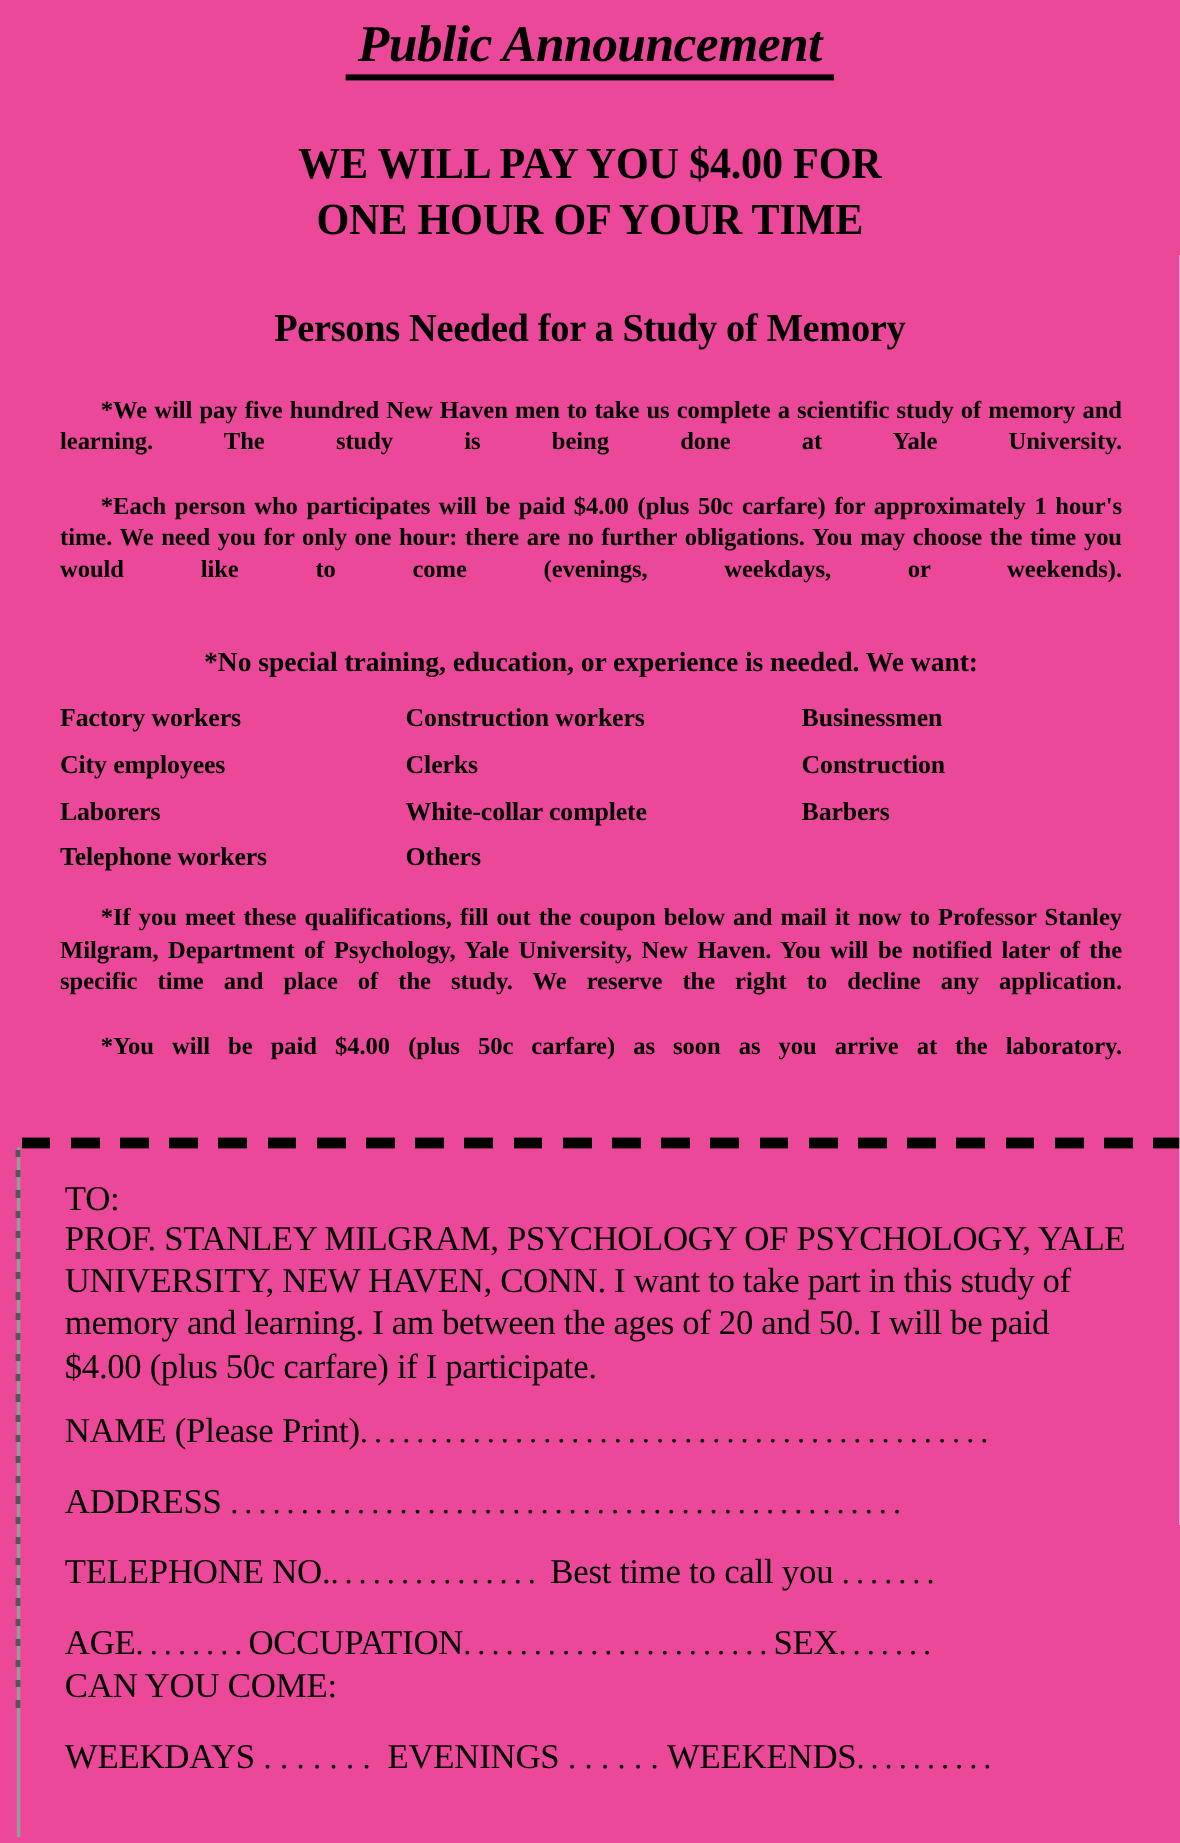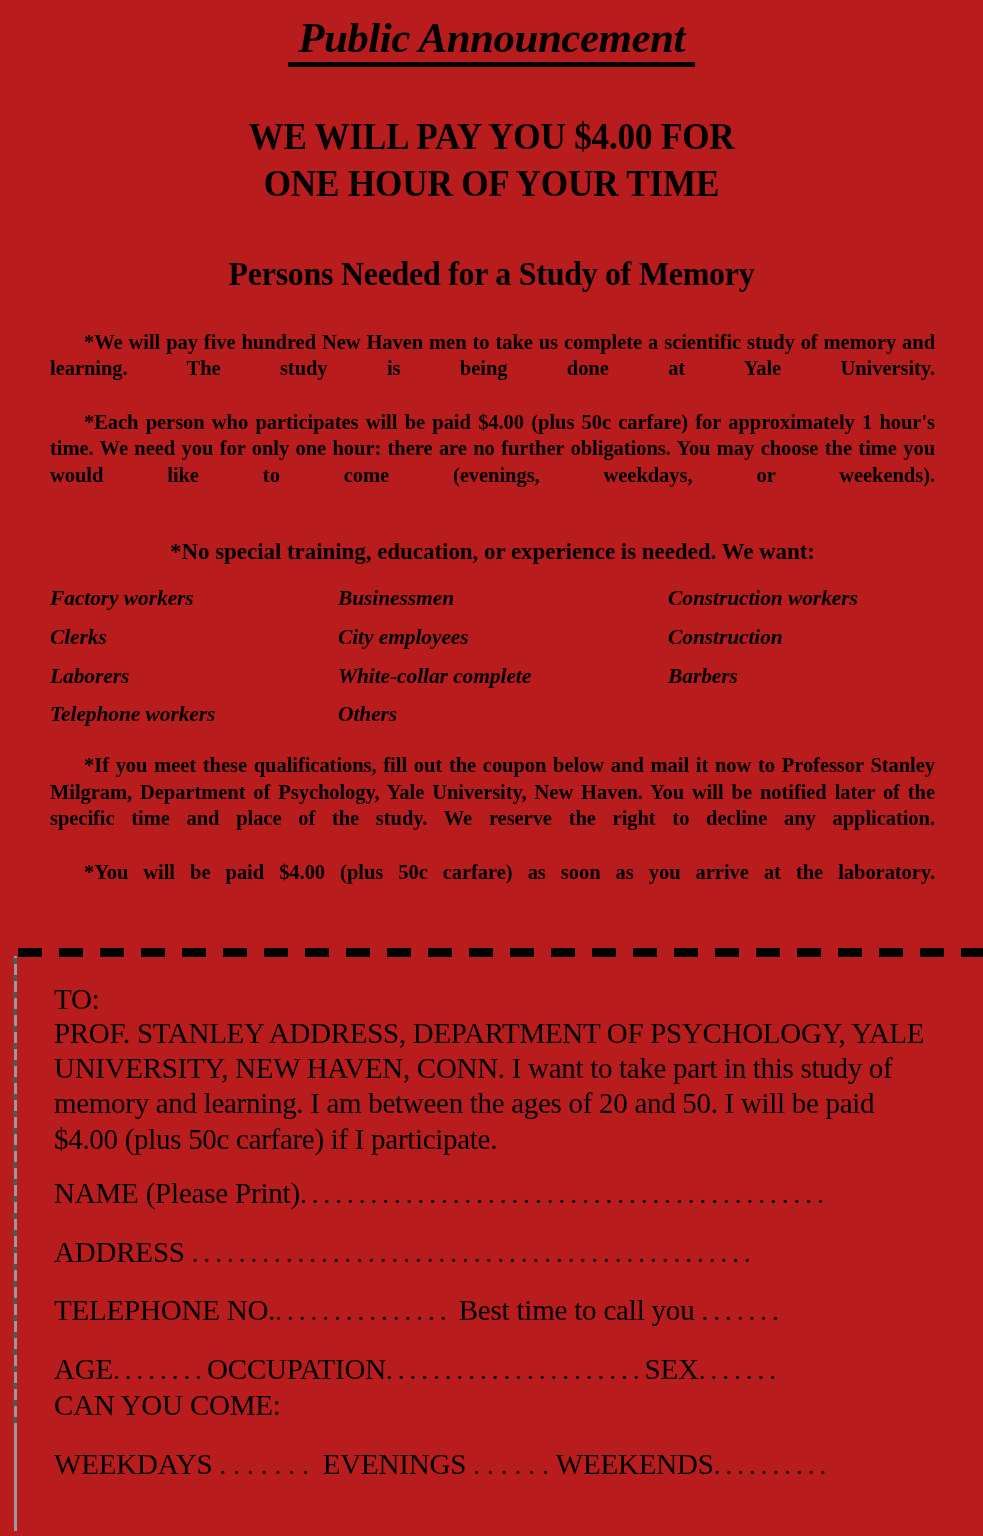--- a/index.html
+++ b/index.html
@@ -11,21 +11,21 @@
   body {
     font-family: "Liberation Serif", "DejaVu Serif", serif;
     color: #000000;
   }
 
   .page {
     position: relative;
     width: 983px;
     height: 1536px;
     margin: 0 auto;
-    background: #b91c1c;
+    background: #ec4899;
     overflow: hidden;
     -webkit-font-smoothing: none;
   }
 
   
   .title-main {
     text-align: center;
     font-style: italic;
     font-weight: bold;
     font-size: 43px;
@@ -97,21 +97,20 @@
     grid-template-columns: 288px 330px 1fr;
     padding: 14px 0 0 50px;
     row-gap: 0;
   }
   .occ-cell {
     font-size: 21.5px;
     font-weight: bold;
     line-height: 1.80;
     letter-spacing: -0.1px;
     white-space: nowrap;
-    font-style: italic;
   }
 
   
   .cutline-wrap {
     position: relative;
     height: 36px;
     margin-top: 20px;
   }
   .cutline {
     position: absolute;
@@ -197,25 +196,25 @@
 
   <div class="body-block">
     <p class="para">*We will pay five hundred New Haven men to take us complete a scientific study of memory and learning. The study is being done at Yale University.</p>
     <p class="para">*Each person who participates will be paid $4.00 (plus 50c carfare) for approximately 1 hour's time. We need you for only one hour: there are no further obligations. You may choose the time you would like to come (evenings, weekdays, or weekends).</p>
 
     <p class="want-line">*No special training, education, or experience is needed. We want:</p>
   </div>
 
   <div class="occ-grid">
     <div class="occ-cell">Factory workers</div>
+    <div class="occ-cell">Construction workers</div>
     <div class="occ-cell">Businessmen</div>
-    <div class="occ-cell">Construction workers</div>
-
+
+    <div class="occ-cell">City employees</div>
     <div class="occ-cell">Clerks</div>
-    <div class="occ-cell">City employees</div>
     <div class="occ-cell">Construction</div>
 
     <div class="occ-cell">Laborers</div>
     <div class="occ-cell">White-collar complete</div>
 
     <div class="occ-cell">Barbers</div>
     <div class="occ-cell">Telephone workers</div>
     <div class="occ-cell">Others</div>
   </div>
 
@@ -226,21 +225,21 @@
 
   <div class="cutline-wrap">
     <div class="cutline"></div>
   </div>
 
   <div class="side-rule"></div>
   <div class="side-dots"></div>
 
   <div class="coupon">
     <p class="coupon-to">TO:</p>
-    <p class="coupon-para"><span>PROF. STANLEY ADDRESS, DEPARTMENT OF PSYCHOLOGY,</span> <span>YALE UNIVERSITY, NEW HAVEN, CONN. I want to take part in this study of memory and learning. I am between the ages of 20 and 50. I will be paid $4.00 (plus 50c carfare) if I participate.</span></p>
+    <p class="coupon-para"><span>PROF. STANLEY MILGRAM, PSYCHOLOGY OF PSYCHOLOGY,</span> <span>YALE UNIVERSITY, NEW HAVEN, CONN. I want to take part in this study of memory and learning. I am between the ages of 20 and 50. I will be paid $4.00 (plus 50c carfare) if I participate.</span></p>
 
     <div class="form-rows">
 
       <div class="form-row">
         <span>NAME (Please Print)</span><span class="dots">.............................................</span>
       </div>
 
       <div class="form-row">
         <span>ADDRESS</span> <span class="dots">................................................</span>
       </div>

